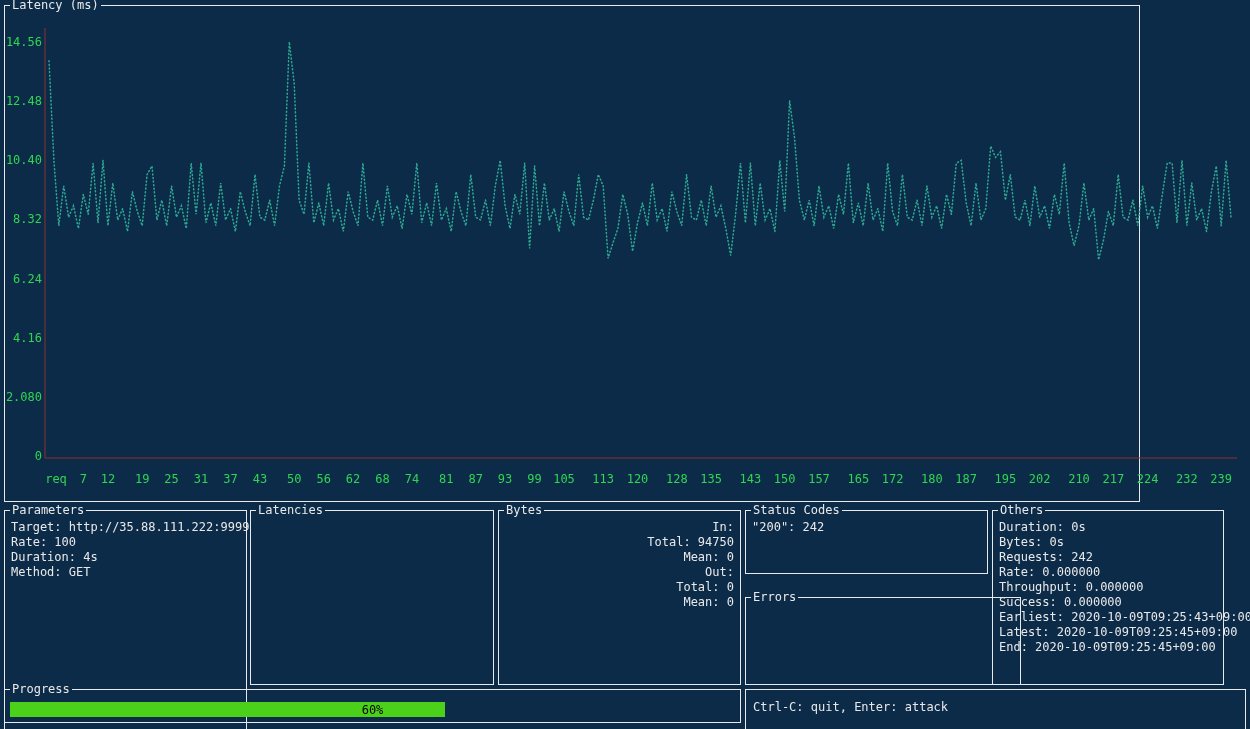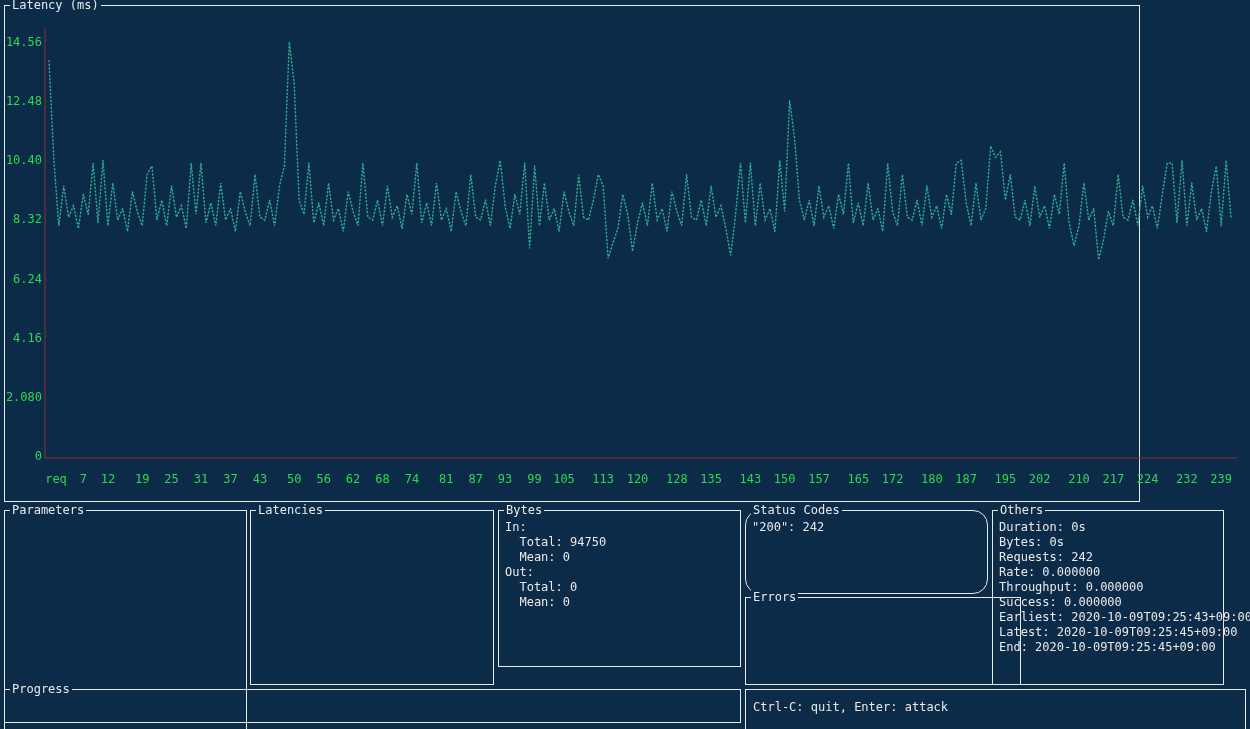--- a/index.html
+++ b/index.html
@@ -19,22 +19,22 @@
   .panel{position:absolute;border:1px solid var(--fg);}
   .panel-title{
     position:absolute;top:-8px;left:5px;
     background:var(--bg);padding:0 2px;line-height:14px;color:var(--fg);
     white-space:pre;
   }
   .panel-body{padding:9px 6px 0 6px;line-height:15px;white-space:pre;}
   .panel-chart{left:4px;top:5px;width:1136px;height:497px;}
   .panel-parameters{left:4px;top:510px;width:243px;height:227px;}
   .panel-latencies{left:250px;top:510px;width:244px;height:175px;}
-  .panel-bytes{left:498px;top:510px;width:243px;height:157px;}
-  .panel-status{left:745px;top:510px;width:243px;height:84px;border-radius:15px;}
+  .panel-bytes{left:498px;top:510px;width:243px;height:175px;text-align:right;}
+  .panel-status{left:745px;top:510px;width:243px;height:64px;}
   .panel-errors{left:745px;top:597px;width:276px;height:88px;}
   .panel-others{left:992px;top:510px;width:232px;height:175px;}
   .panel-progress{left:4px;top:689px;width:737px;height:34px;}
   .panel-help{left:745px;top:689px;width:501px;height:44px;}
   #latency-plot{position:absolute;left:0;top:0;}
   #latency-plot text{font-family:"DejaVu Sans Mono",monospace;}
   .gauge-track{position:absolute;left:5px;right:5px;top:12px;height:15px;}
   .gauge-fill{height:100%;width:0;background:var(--gauge);}
   .gauge-label{position:absolute;left:0;right:0;top:1px;text-align:center;color:#000;}
   .help-text{padding:10px 7px;white-space:pre;}
@@ -90,20 +90,21 @@
       <text x="1074.0" y="477" text-anchor="middle" fill="#2fd651" font-size="12">210</text>
       <text x="1108.3" y="477" text-anchor="middle" fill="#2fd651" font-size="12">217</text>
       <text x="1142.6" y="477" text-anchor="middle" fill="#2fd651" font-size="12">224</text>
       <text x="1181.9" y="477" text-anchor="middle" fill="#2fd651" font-size="12">232</text>
       <text x="1216.2" y="477" text-anchor="middle" fill="#2fd651" font-size="12">239</text>
     </svg>
 </div>
 
 <div class="panel panel-parameters">
   <span class="panel-title">Parameters</span>
+  <div class="panel-body"><div>Target: http://35.88.111.222:9999</div><div>Rate: 100</div><div>Duration: 4s</div><div>Method: GET</div></div>
 </div>
 
 <div class="panel panel-latencies">
   <span class="panel-title">Latencies</span>
 </div>
 
 <div class="panel panel-bytes">
   <span class="panel-title">Bytes</span>
   <div class="panel-body"><div>In:</div><div>  Total: 94750</div><div>  Mean: 0</div><div>Out:</div><div>  Total: 0</div><div>  Mean: 0</div></div>
 </div>
@@ -118,17 +119,21 @@
   <div class="panel-body"></div>
 </div>
 
 <div class="panel panel-others">
   <span class="panel-title">Others</span>
   <div class="panel-body"><div>Duration: 0s</div><div>Bytes: 0s</div><div>Requests: 242</div><div>Rate: 0.000000</div><div>Throughput: 0.000000</div><div>Success: 0.000000</div><div>Earliest: 2020-10-09T09:25:43+09:00</div><div>Latest: 2020-10-09T09:25:45+09:00</div><div>End: 2020-10-09T09:25:45+09:00</div></div>
 </div>
 
 <div class="panel panel-progress">
   <span class="panel-title">Progress</span>
+  <div class="gauge-track">
+    <div class="gauge-fill" style="width: 60%;"></div>
+    <div class="gauge-label">60%</div>
+  </div>
 </div>
 
 <div class="panel panel-help">
   <div class="help-text">Ctrl-C: quit, Enter: attack</div>
 </div>
 
 </body></html>

